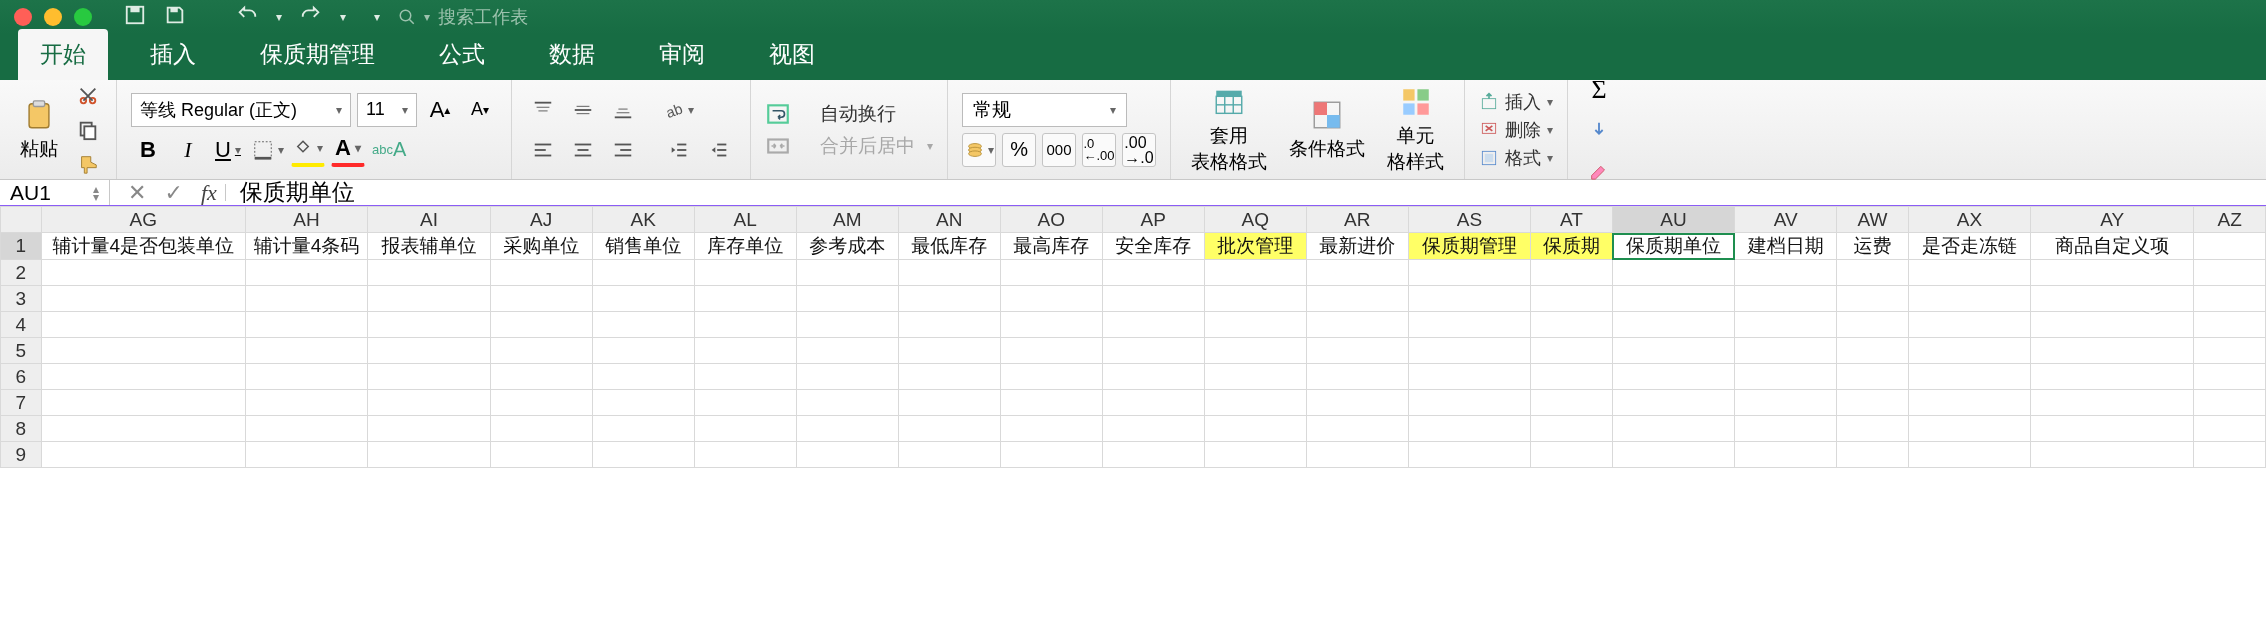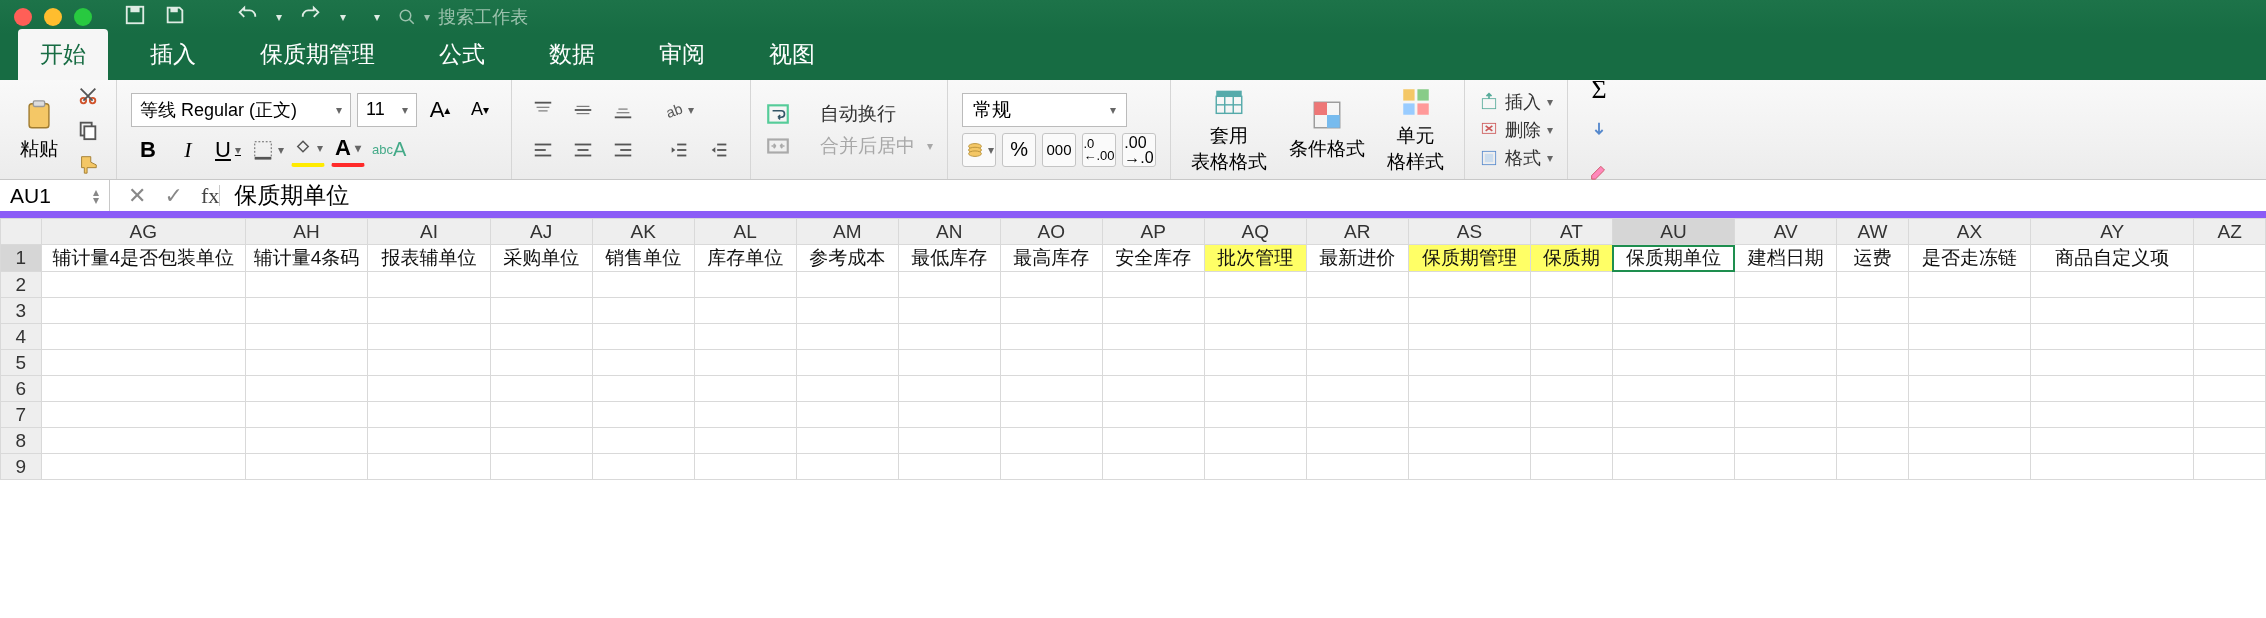--- a/index.html
+++ b/index.html
@@ -43,26 +43,26 @@
   .font-color{border-bottom:4px solid #ff2a2a;}
   .ribbon .icon { fill:#4b4b4b; }
   .wraplbl{font-size:19px;color:#333;margin-left:23px;}
   .numfmt { width:165px; height:34px; background:#fff; border:1px solid #bbb; padding:0 10px; display:flex; align-items:center; justify-content:space-between; font-size:19px;}
   .cells-stack{display:flex;flex-direction:column;gap:4px;}
   .cells-stack .line{display:flex;align-items:center;gap:6px;font-size:18px;color:#333;cursor:pointer;}
   .cells-stack .line svg{width:20px;height:20px;}
   .disabled{color:#a8a8a8!important;}
 
   
-  .fbar { height:38px; border-bottom:7px solid #8b5cf6; display:flex; align-items:center;}
+  .fbar { height:26px; border-bottom:1px solid #8b5cf6; display:flex; align-items:center;}
   .namebox { width:110px; height:100%; border-right:1px solid #c8c8c8; display:flex; align-items:center; justify-content:space-between; padding:0 10px; font-size:21px;}
   .namebox .spin{display:flex;flex-direction:column;line-height:8px;color:#888;font-size:12px;}
   .fx-btns{display:flex;gap:18px;padding:0 18px;color:#888;}
   .fx-btns span{cursor:pointer;font-size:22px;}
-  .fx-label{font-family:"Times New Roman",serif;font-size:22px;margin-right:0;color:#444;}
+  .fx-label{font-style:italic;font-family:"Times New Roman",serif;font-size:22px;margin-right:8px;color:#444;}
   .fbar .sepv{width:1px;height:70%;background:#c8c8c8;margin-right:14px;}
   .formula{font-size:23px;}
 
   
   .gridwrap{position:relative;}
   table.grid{border-collapse:collapse;table-layout:fixed;width:100%;}
   .grid th,.grid td{border:1px solid #d9d9d9;height:26px;font-size:19px;text-align:center;white-space:nowrap;overflow:hidden;}
   .grid thead th{background:#eee;font-weight:normal;color:#333;}
   .grid thead th.active{background:#d6d6d6;}
   .grid .rowhdr{background:#eee;width:32px;text-align:center;color:#333;}

